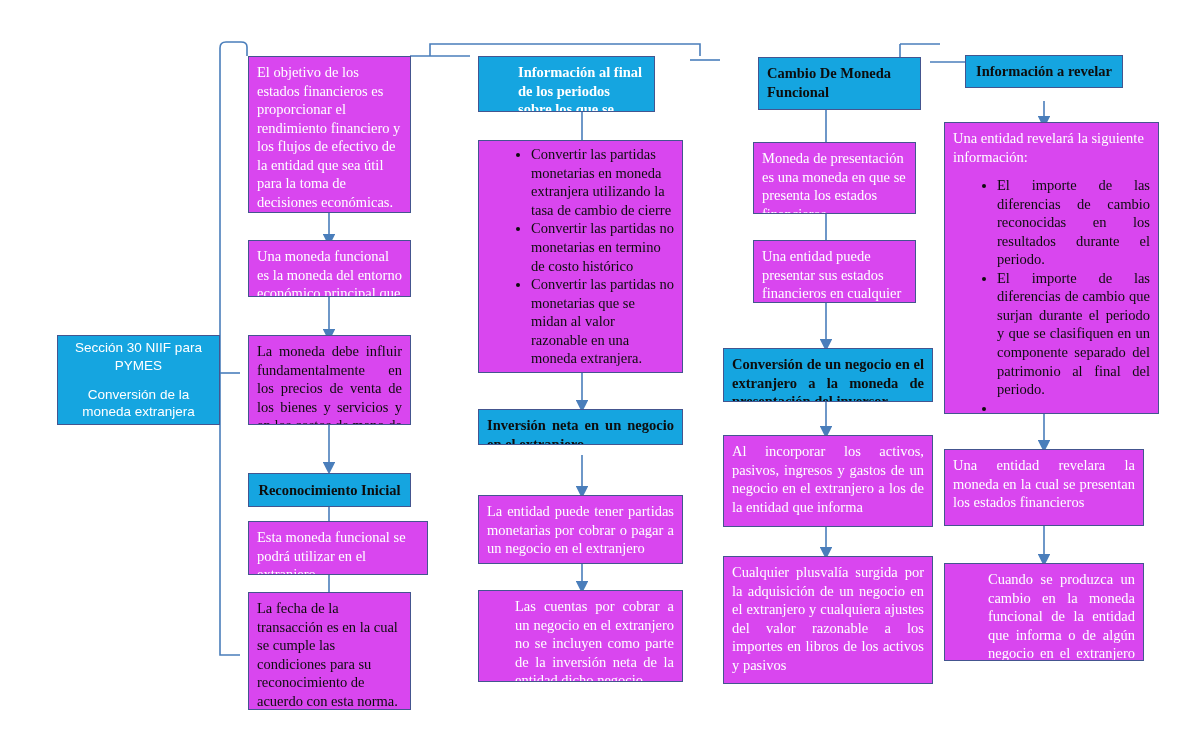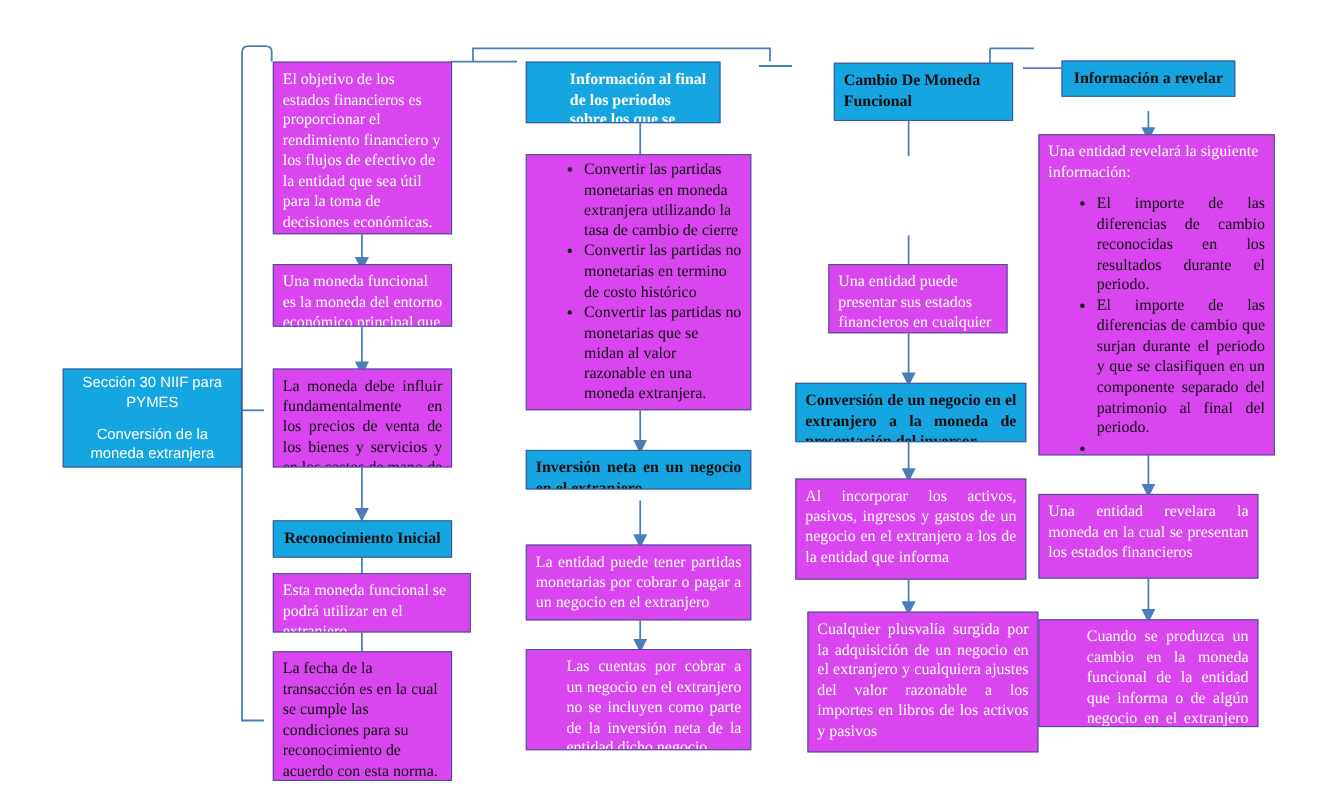--- a/index.html
+++ b/index.html
@@ -127,34 +127,37 @@
   </div>
 
   <div class="box green tw just" style="left:478px;top:590px;width:205px;height:92px;padding-left:36px;">
     <p>Las cuentas por cobrar a un negocio en el extranjero no se incluyen como parte de la inversión neta de la entidad dicho negocio</p>
   </div>
 
   <div class="box blue tb bold" style="left:758px;top:57px;width:163px;height:53px;">
     <p>Cambio De Moneda Funcional</p>
   </div>
 
+  <div class="box green tw" style="left:753px;top:142px;width:163px;height:72px;">
+    <p>Moneda de presentación es una moneda en que se presenta los estados financieros.</p>
+  </div>
 
   <div class="box green tw" style="left:753px;top:240px;width:163px;height:63px;">
     <p>Una entidad puede presentar sus estados financieros en cualquier moneda (o monedas).</p>
   </div>
 
   <div class="box blue tb bold just" style="left:723px;top:348px;width:210px;height:54px;">
     <p>Conversión de un negocio en el extranjero a la moneda de presentación del inversor</p>
   </div>
 
   <div class="box green tw just" style="left:723px;top:435px;width:210px;height:92px;">
     <p>Al incorporar los activos, pasivos, ingresos y gastos de un negocio en el extranjero a los de la entidad que informa</p>
   </div>
 
-  <div class="box green tw just" style="left:723px;top:556px;width:210px;height:128px;margin-left:11px;">
+  <div class="box green tw just" style="left:723px;top:556px;width:210px;height:128px;">
     <p>Cualquier plusvalía surgida por la adquisición de un negocio en el extranjero y cualquiera ajustes del valor razonable a los importes en libros de los activos y pasivos</p>
   </div>
 
   <div class="box blue tb bold" style="left:965px;top:55px;width:158px;height:33px;display:flex;align-items:center;justify-content:center;">
     <p>Información a revelar</p>
   </div>
 
   <div class="box green" style="left:944px;top:122px;width:215px;height:292px;">
     <p class="tw">Una entidad revelará la siguiente información:</p>
     <ul class="tb just" style="margin-top:10px;">

